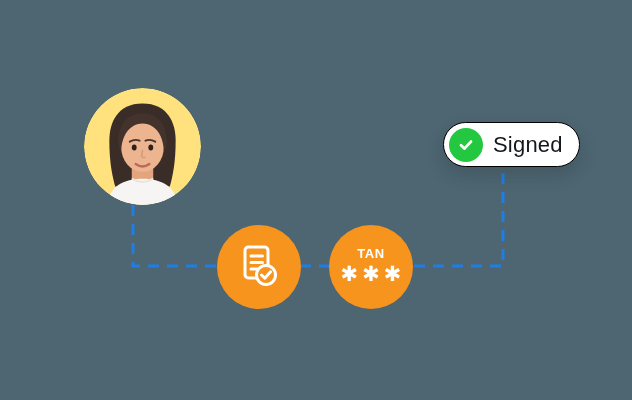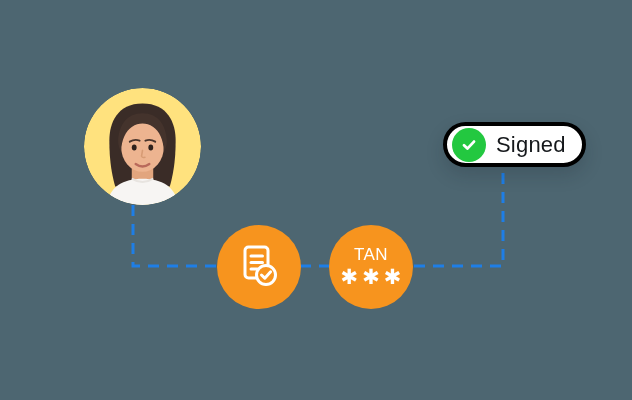--- a/index.html
+++ b/index.html
@@ -42,40 +42,40 @@
     position:absolute;
     width:84px;height:84px;border-radius:50%;
     background:var(--accent-orange);
     display:flex;flex-direction:column;align-items:center;justify-content:center;
   }
   .doc-circle{left:217px;top:225px;}
   .tan-circle{left:329px;top:225px;}
   .doc-circle svg{width:48px;height:48px;display:block;}
   .tan-label{
     color:var(--icon-white);
-    font-size:17px;
-    font-weight:400;
+    font-size:13px;
+    font-weight:700;
     letter-spacing:0.5px;
     line-height:1.15;
   }
   .tan-mask{
     color:var(--icon-white);
     font-family:"DejaVu Sans", sans-serif;
     font-size:21px;
     font-weight:700;
     letter-spacing:4px;
     line-height:1.1;
     margin-top:1px;
     text-indent:4px; 
   }
   .badge{
     position:absolute;left:443px;top:122px;
     height:45px;min-width:133px;
     background:var(--badge-bg);
-    border:4px solid #000000;
+    border:1px solid #000000;
     border-radius:23px;
     box-shadow:0 8px 18px rgba(20,30,40,0.18);
     display:flex;align-items:center;
     padding:0 16px 0 5px;
     gap:10px;
   }
   .badge-check{
     width:34px;height:34px;border-radius:50%;
     background:var(--success-green);
     display:flex;align-items:center;justify-content:center;

